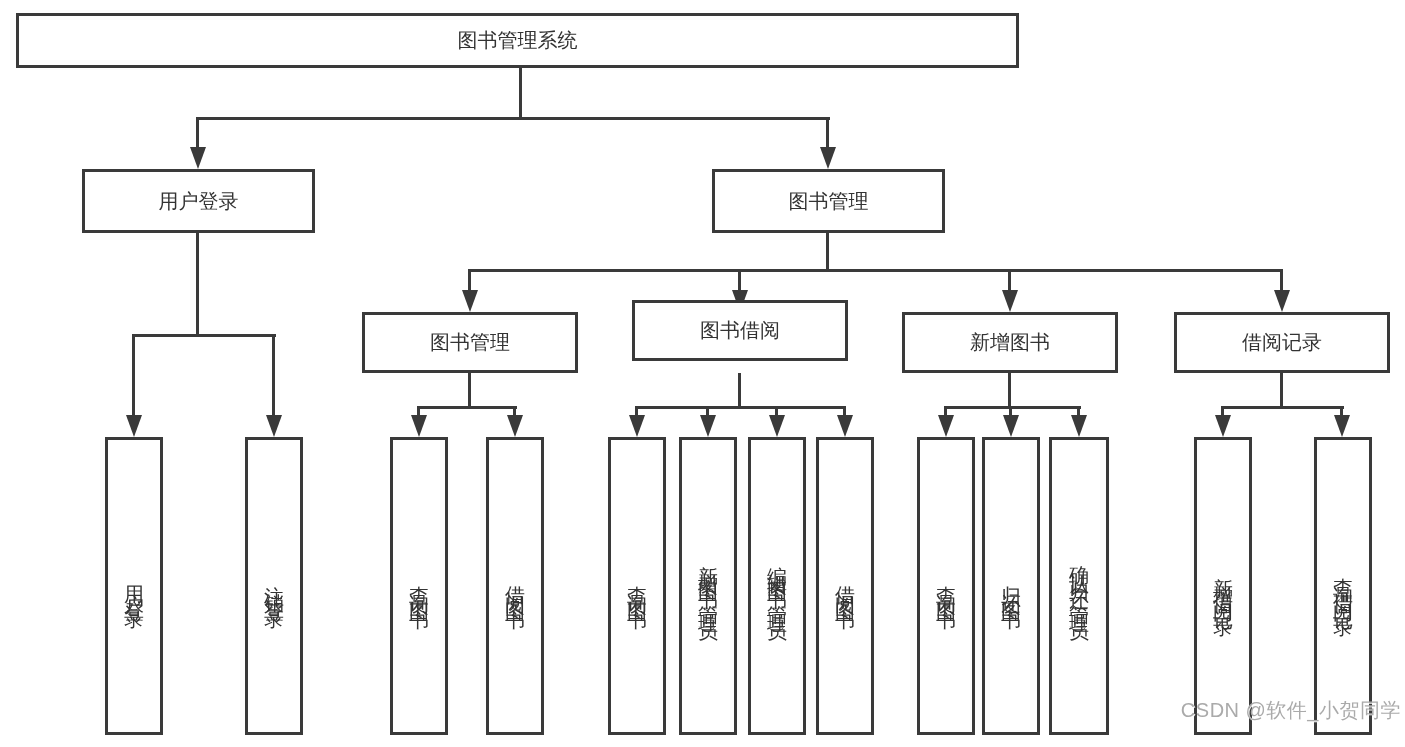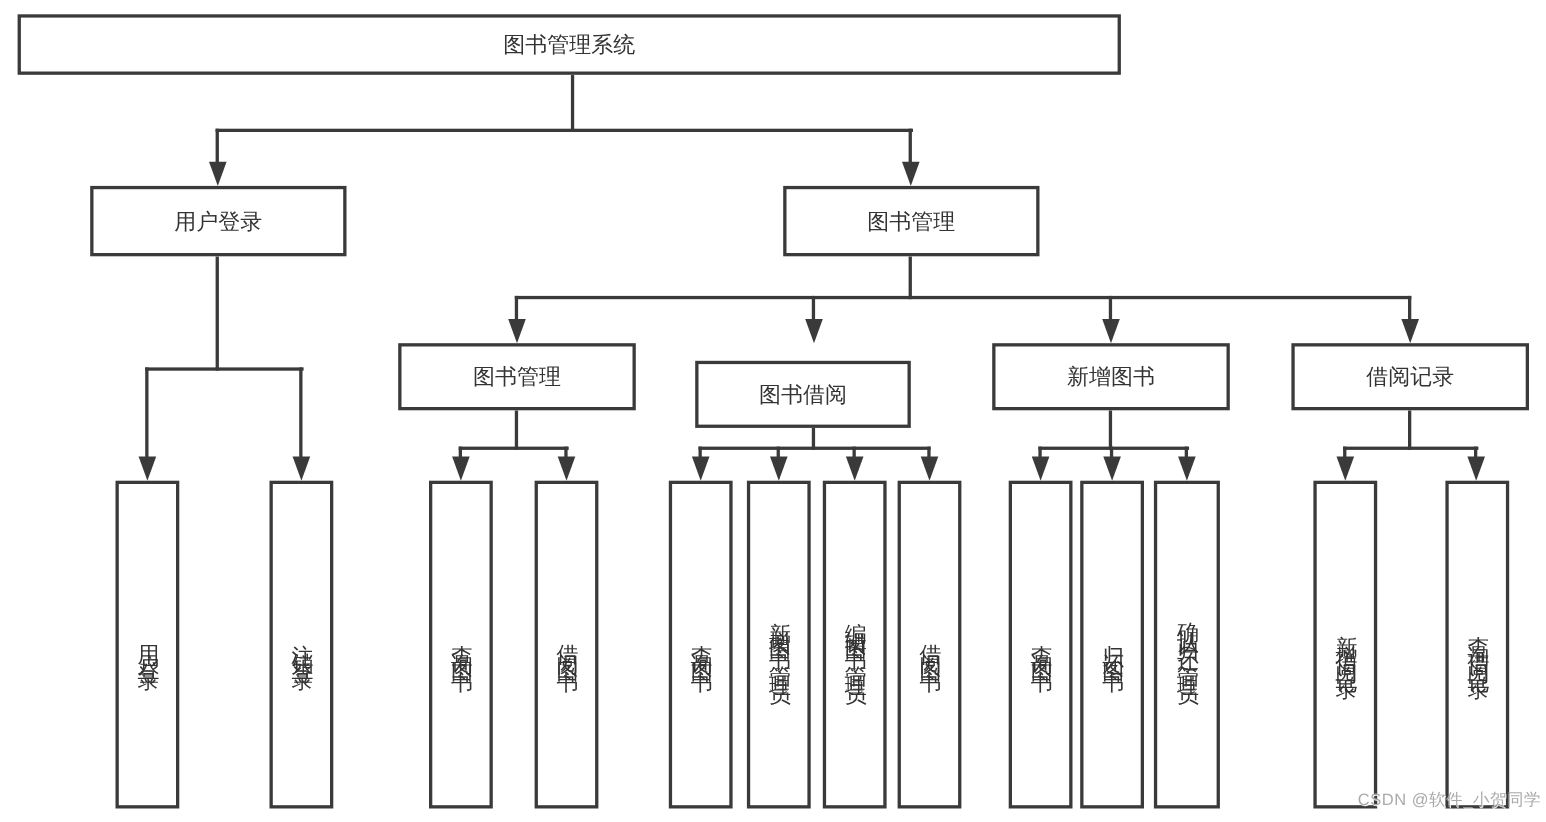--- a/index.html
+++ b/index.html
@@ -46,22 +46,22 @@
     width: 0;
     height: 0;
     border-left: 8px solid transparent;
     border-right: 8px solid transparent;
     border-top: 22px solid var(--color-line);
     z-index: 1;
   }
   .watermark {
     position: absolute;
     right: 4px;
-    bottom: 10px;
-    font-size: 15px;
+    bottom: 23px;
+    font-size: 20px;
     letter-spacing: 0.5px;
     color: var(--color-watermark);
     text-shadow: 1px 1px 0 rgba(255,255,255,0.9);
     z-index: 5;
     white-space: nowrap;
   }
 </style>
 </head>
 <body>
 
@@ -135,21 +135,21 @@
   </div>
 
   <div class="box" style="left:712px; top:169px; width:233px; height:64px;">
     <span>图书管理</span>
   </div>
 
   <div class="box" style="left:362px; top:312px; width:216px; height:61px;">
     <span>图书管理</span>
   </div>
 
-  <div class="box" style="left:632px; top:328px; width:196px; height:61px;">
+  <div class="box" style="left:632px; top:300px; width:216px; height:61px;">
     <span>图书借阅</span>
   </div>
 
   <div class="box" style="left:902px; top:312px; width:216px; height:61px;">
     <span>新增图书</span>
   </div>
 
   <div class="box" style="left:1174px; top:312px; width:216px; height:61px;">
     <span>借阅记录</span>
   </div>

